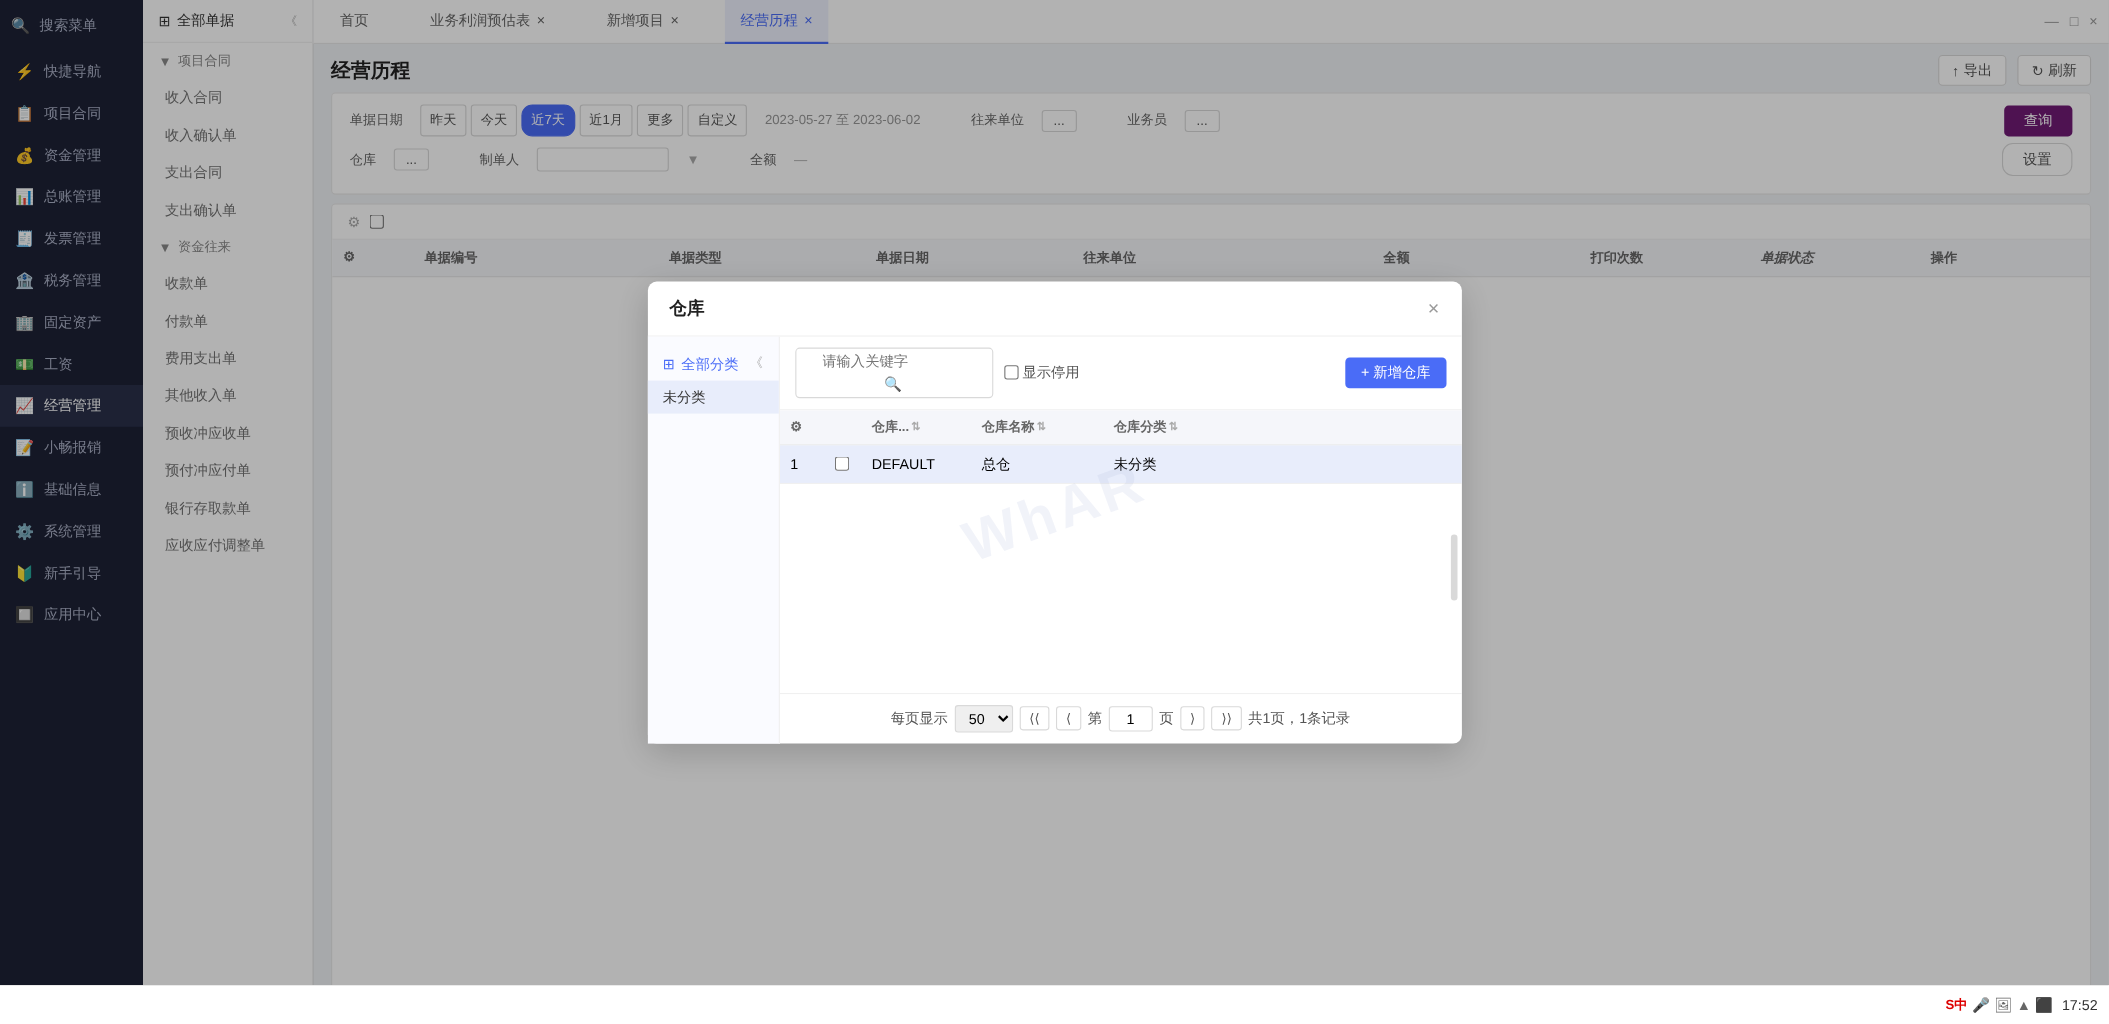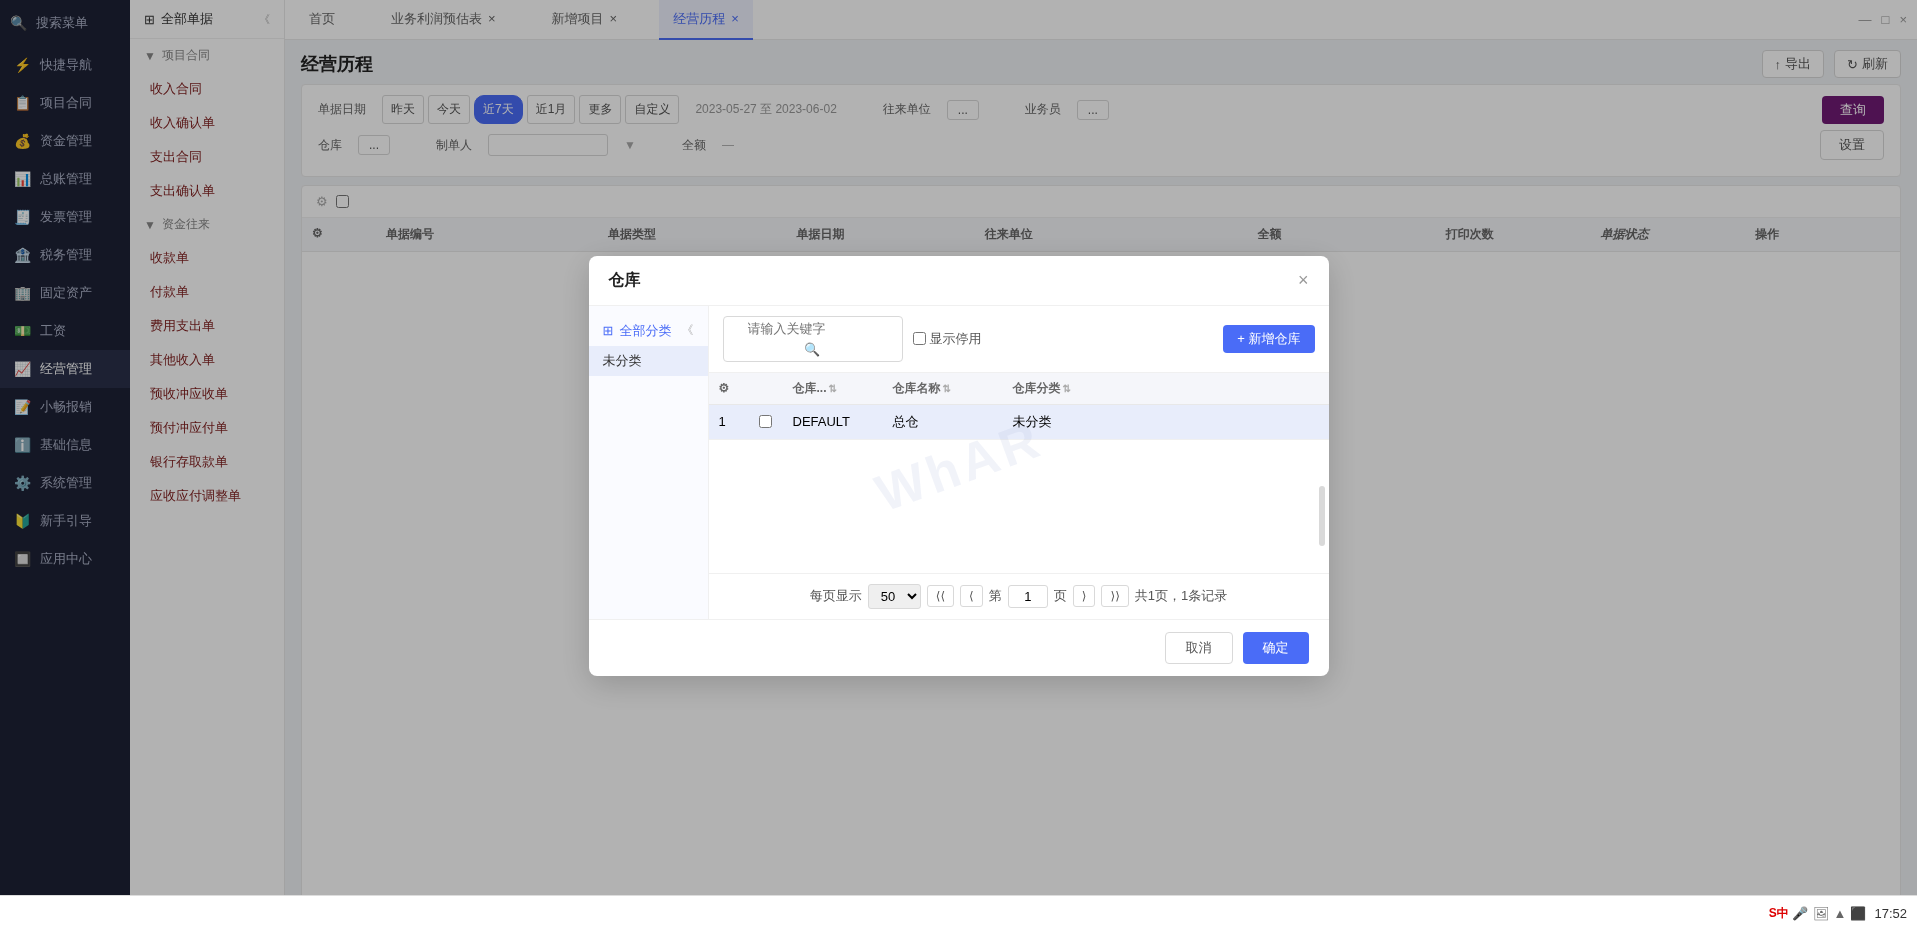--- a/index.html
+++ b/index.html
@@ -25,21 +25,21 @@
     
     .sub-sidebar {
       position: fixed; left: 130px; top: 0; width: 155px; height: 100%; background: #fff; border-right: 1px solid #e8e8e8;
       display: flex; flex-direction: column; padding-top: 0;
     }
     .sub-sidebar-header {
       padding: 10px 14px; font-size: 13px; color: #333; display: flex; align-items: center; gap: 6px;
       border-bottom: 1px solid #f0f0f0; cursor: pointer;
     }
     .sub-sidebar-item {
-      padding: 8px 20px; font-size: 13px; color: #7f1d1d; cursor: pointer;
+      padding: 8px 20px; font-size: 13px; color: #737373; cursor: pointer;
     }
     .sub-sidebar-section { padding: 8px 14px; font-size: 12px; color: #888; display: flex; align-items: center; gap: 6px; }
 
     
     .main {
       position: fixed; left: 285px; top: 0; right: 0; bottom: 0; background: #f0f2f5; display: flex; flex-direction: column;
     }
 
     
     .tab-bar {
@@ -330,21 +330,21 @@
       <button class="btn-query" style="margin-left:auto;">查询</button>
     </div>
     <div class="filter-row">
       <span class="filter-label">仓库</span>
       <button class="filter-select-btn">...</button>
       <span class="filter-label" style="margin-left:30px;">制单人</span>
       <input type="text" style="border: 1px solid rgb(217, 217, 217); border-radius: 3px; padding: 3px 8px; font-size: 12px; width: 120px;">
       <span style="cursor:pointer;font-size:12px;color:#aaa;">▼</span>
       <span class="filter-label" style="margin-left:30px;">全额</span>
       <span class="filter-more">—</span>
-      <button class="btn-settings" style="margin-left:auto;">设置</button>
+      <button class="btn-settings" style="margin-left:auto;border-radius:10px;">设置</button>
     </div>
   </div>
 
   <div class="table-container">
     <div class="table-toolbar">
       <span style="color:#aaa;cursor:pointer;">⚙</span>
       <input type="checkbox" style="">
     </div>
     <div style="display:flex;background:#f5f6fa;border-bottom:1px solid #e8e8e8;font-size:12px;color:#666;font-weight:600;">
       <div style="width:40px;padding:8px 10px;">⚙</div>
@@ -440,24 +440,20 @@
           <span>第</span>
           <input type="text" class="page-input" value="1" style="">
           <span>页</span>
           <button class="page-btn">⟩</button>
           <button class="page-btn">⟩⟩</button>
           <span>共1页，1条记录</span>
         </div>
       </div>
     </div>
 
-    <div class="modal-footer">
-      <button class="btn-cancel">取消</button>
-      <button class="btn-confirm">确定</button>
-    </div>
   </div>
 </div>
 
 <div class="bottom-bar">
   <span>每页显示</span>
   <select style="padding:2px 6px;border:1px solid #d9d9d9;border-radius:3px;font-size:12px;">
     <option>50</option>
   </select>
   <span style="cursor:pointer;">‹</span>
   <span>第</span>

